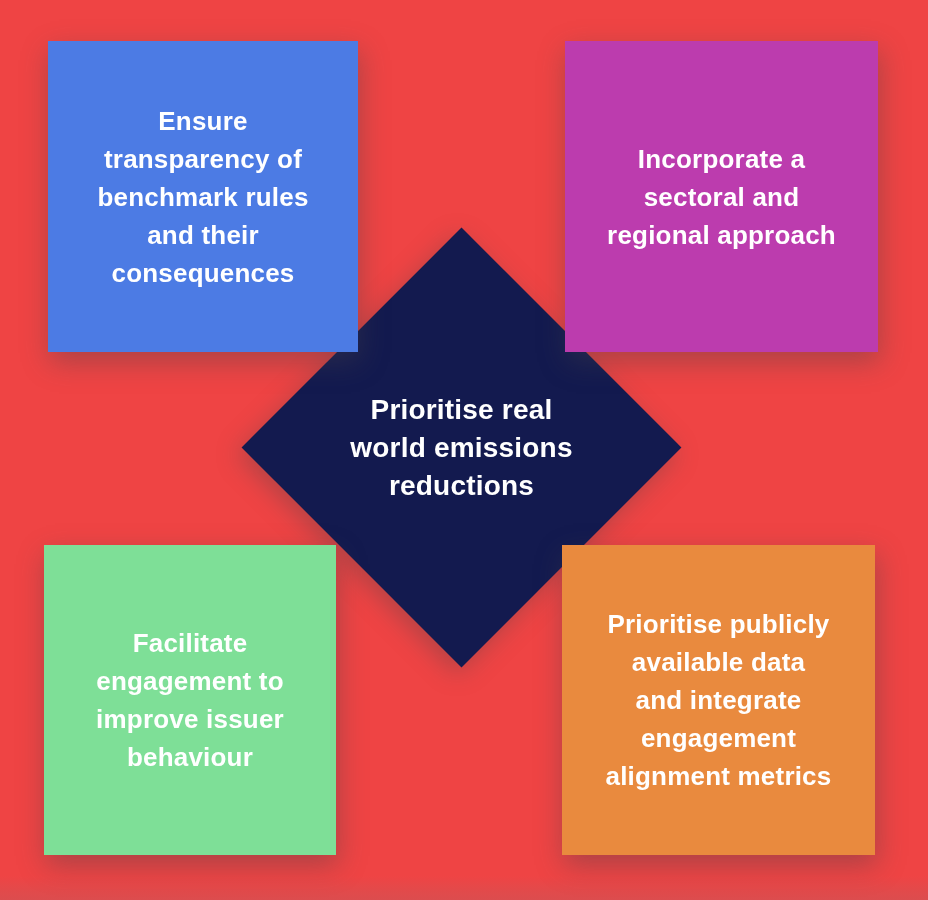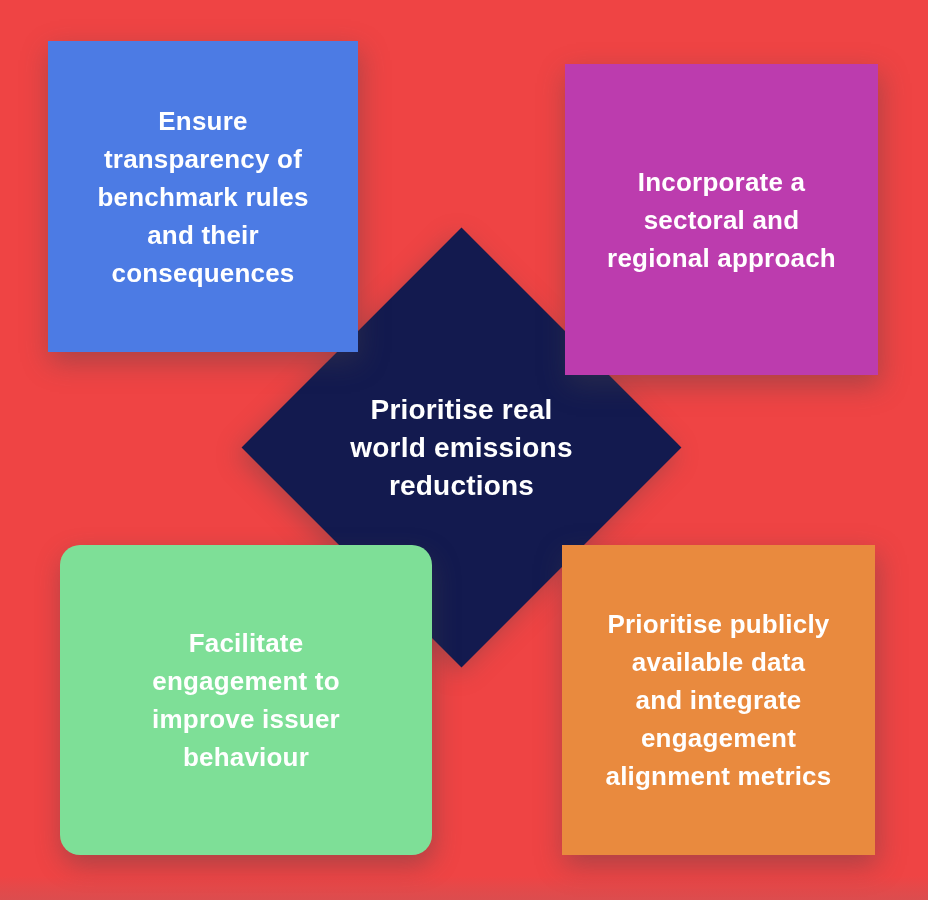--- a/index.html
+++ b/index.html
@@ -28,22 +28,22 @@
   .diamond .label {
     color: #ffffff;
     font-weight: 700;
     font-size: 26px;
     line-height: 38px;
     text-align: center;
     white-space: pre-line;
     letter-spacing: 0.2px;
   }
   .sq-top-left     { left: 48px;  top: 41px;  width: 310px; height: 311px; }
-  .sq-top-right    { left: 565px; top: 41px;  width: 313px; height: 311px; margin-top: 23px; }
-  .sq-bottom-left  { left: 60px;  top: 545px; width: 372px; height: 310px; border-radius: 20px; }
+  .sq-top-right    { left: 565px; top: 41px;  width: 313px; height: 311px; }
+  .sq-bottom-left  { left: 44px;  top: 545px; width: 292px; height: 310px; }
   .sq-bottom-right { left: 562px; top: 545px; width: 313px; height: 310px; }
   .diamond {
     position: absolute;
     left: 306px;
     top: 292px;
     width: 311px;
     height: 311px;
     transform: rotate(45deg);
     box-shadow: 2px 8px 24px rgba(70, 65, 72, 0.35);
     z-index: 1;

